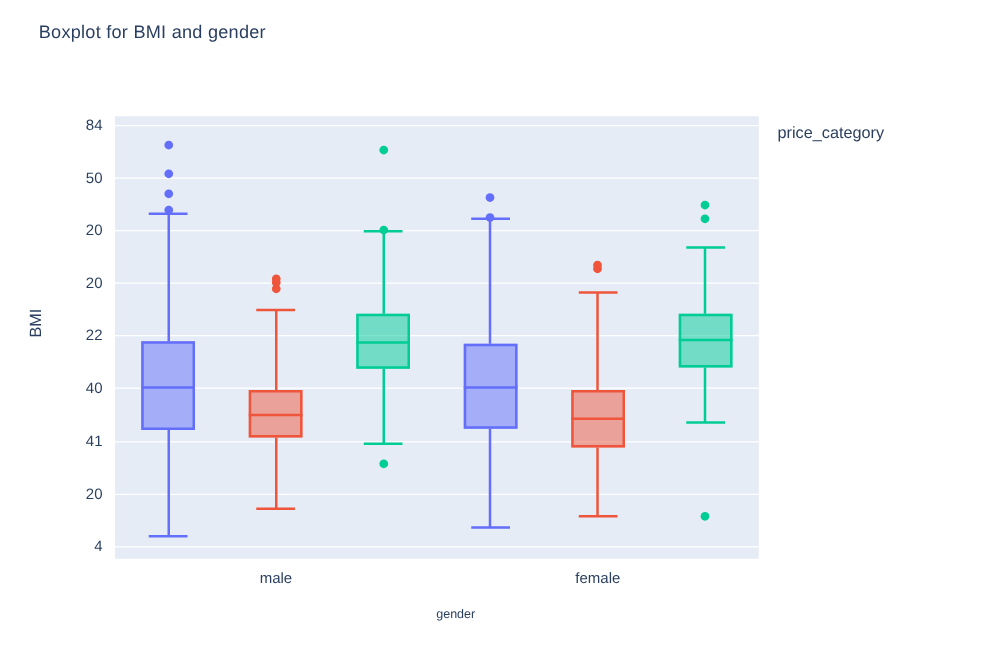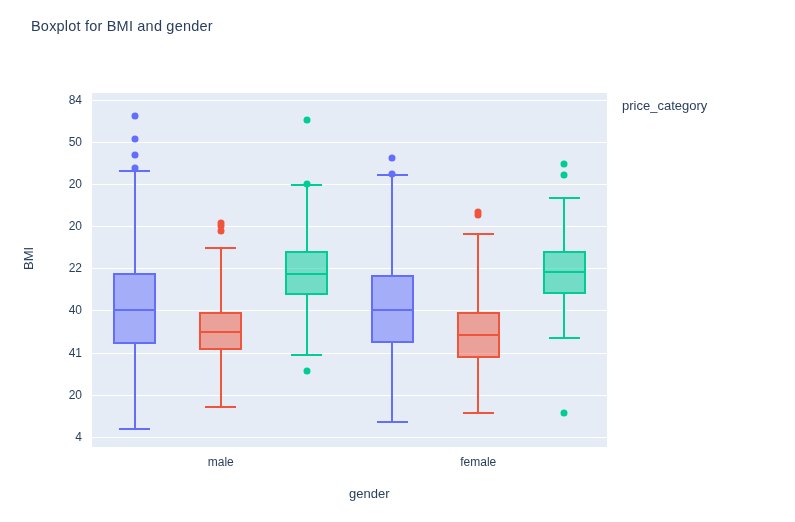--- a/index.html
+++ b/index.html
@@ -72,21 +72,21 @@
     top: 455px;
     font-size: 12px;
     color: #2a3f5f;
     transform: translateX(-50%);
     white-space: nowrap;
   }
   .x-axis-title {
     position: absolute;
     top: 486px;
     left: 349px;
-    font-size: 13px;
+    font-size: 10px;
     color: #2a3f5f;
     white-space: nowrap;
   }
   #legend {
     position: absolute;
     left: 622px;
     top: 98px;
     width: 165px;
   }
   .legend-title {

